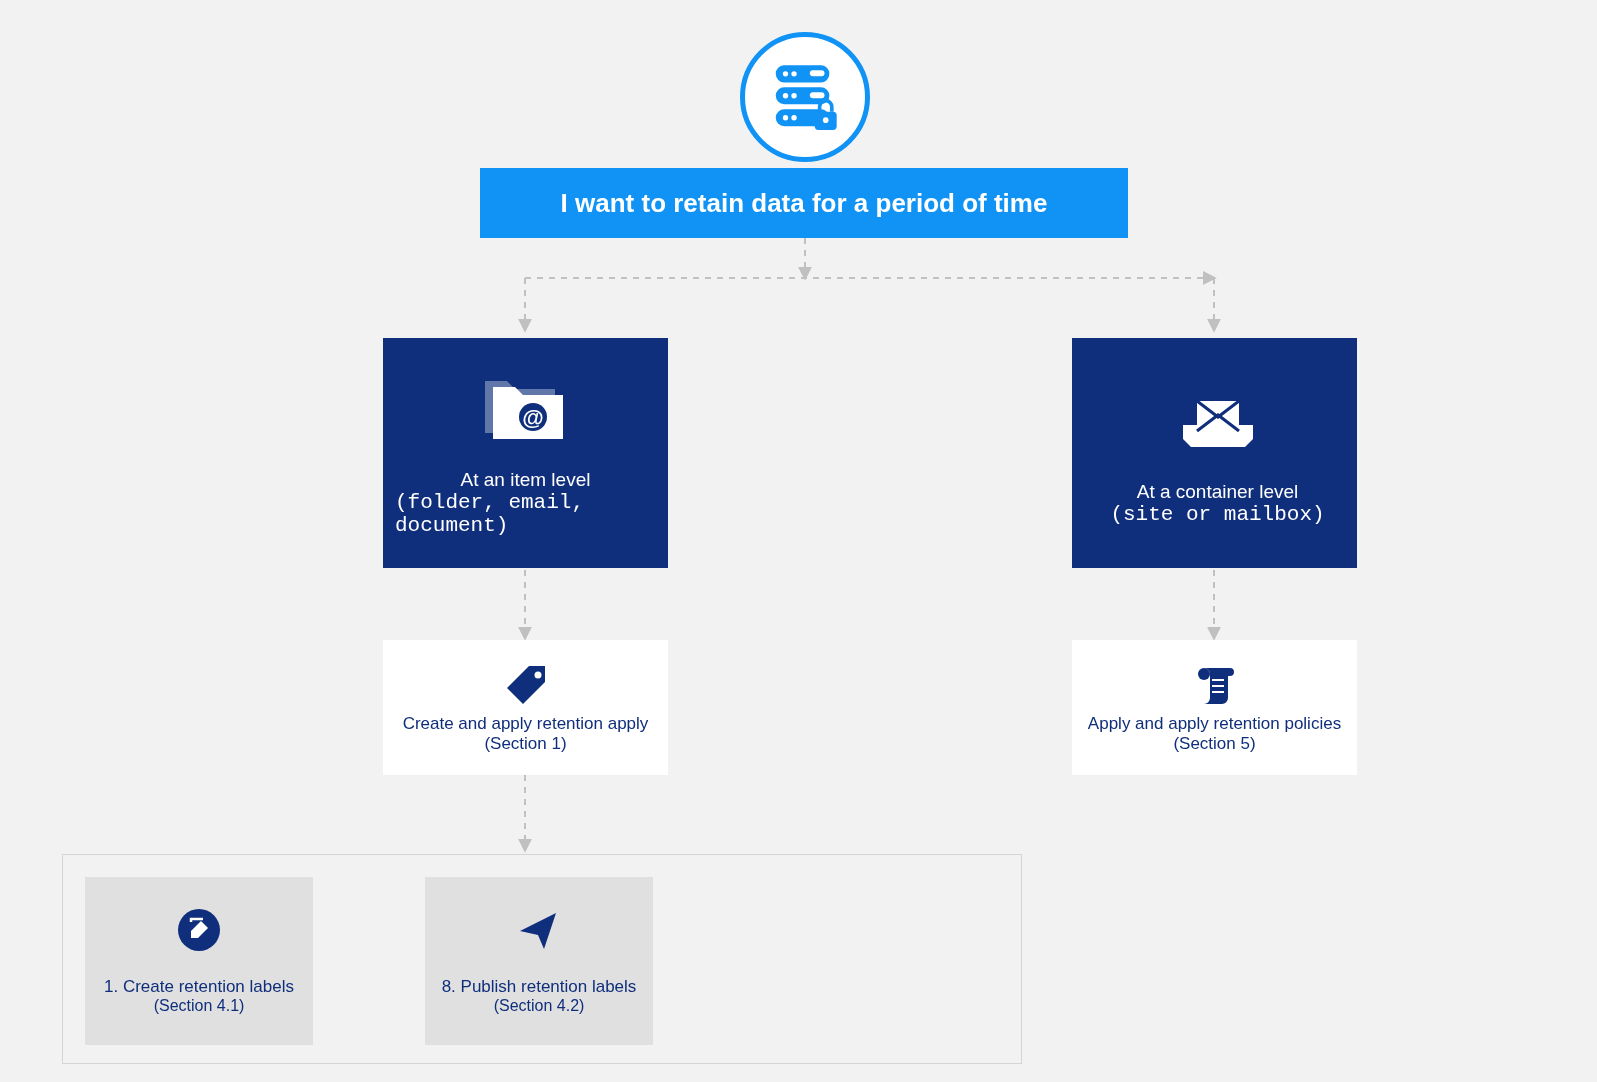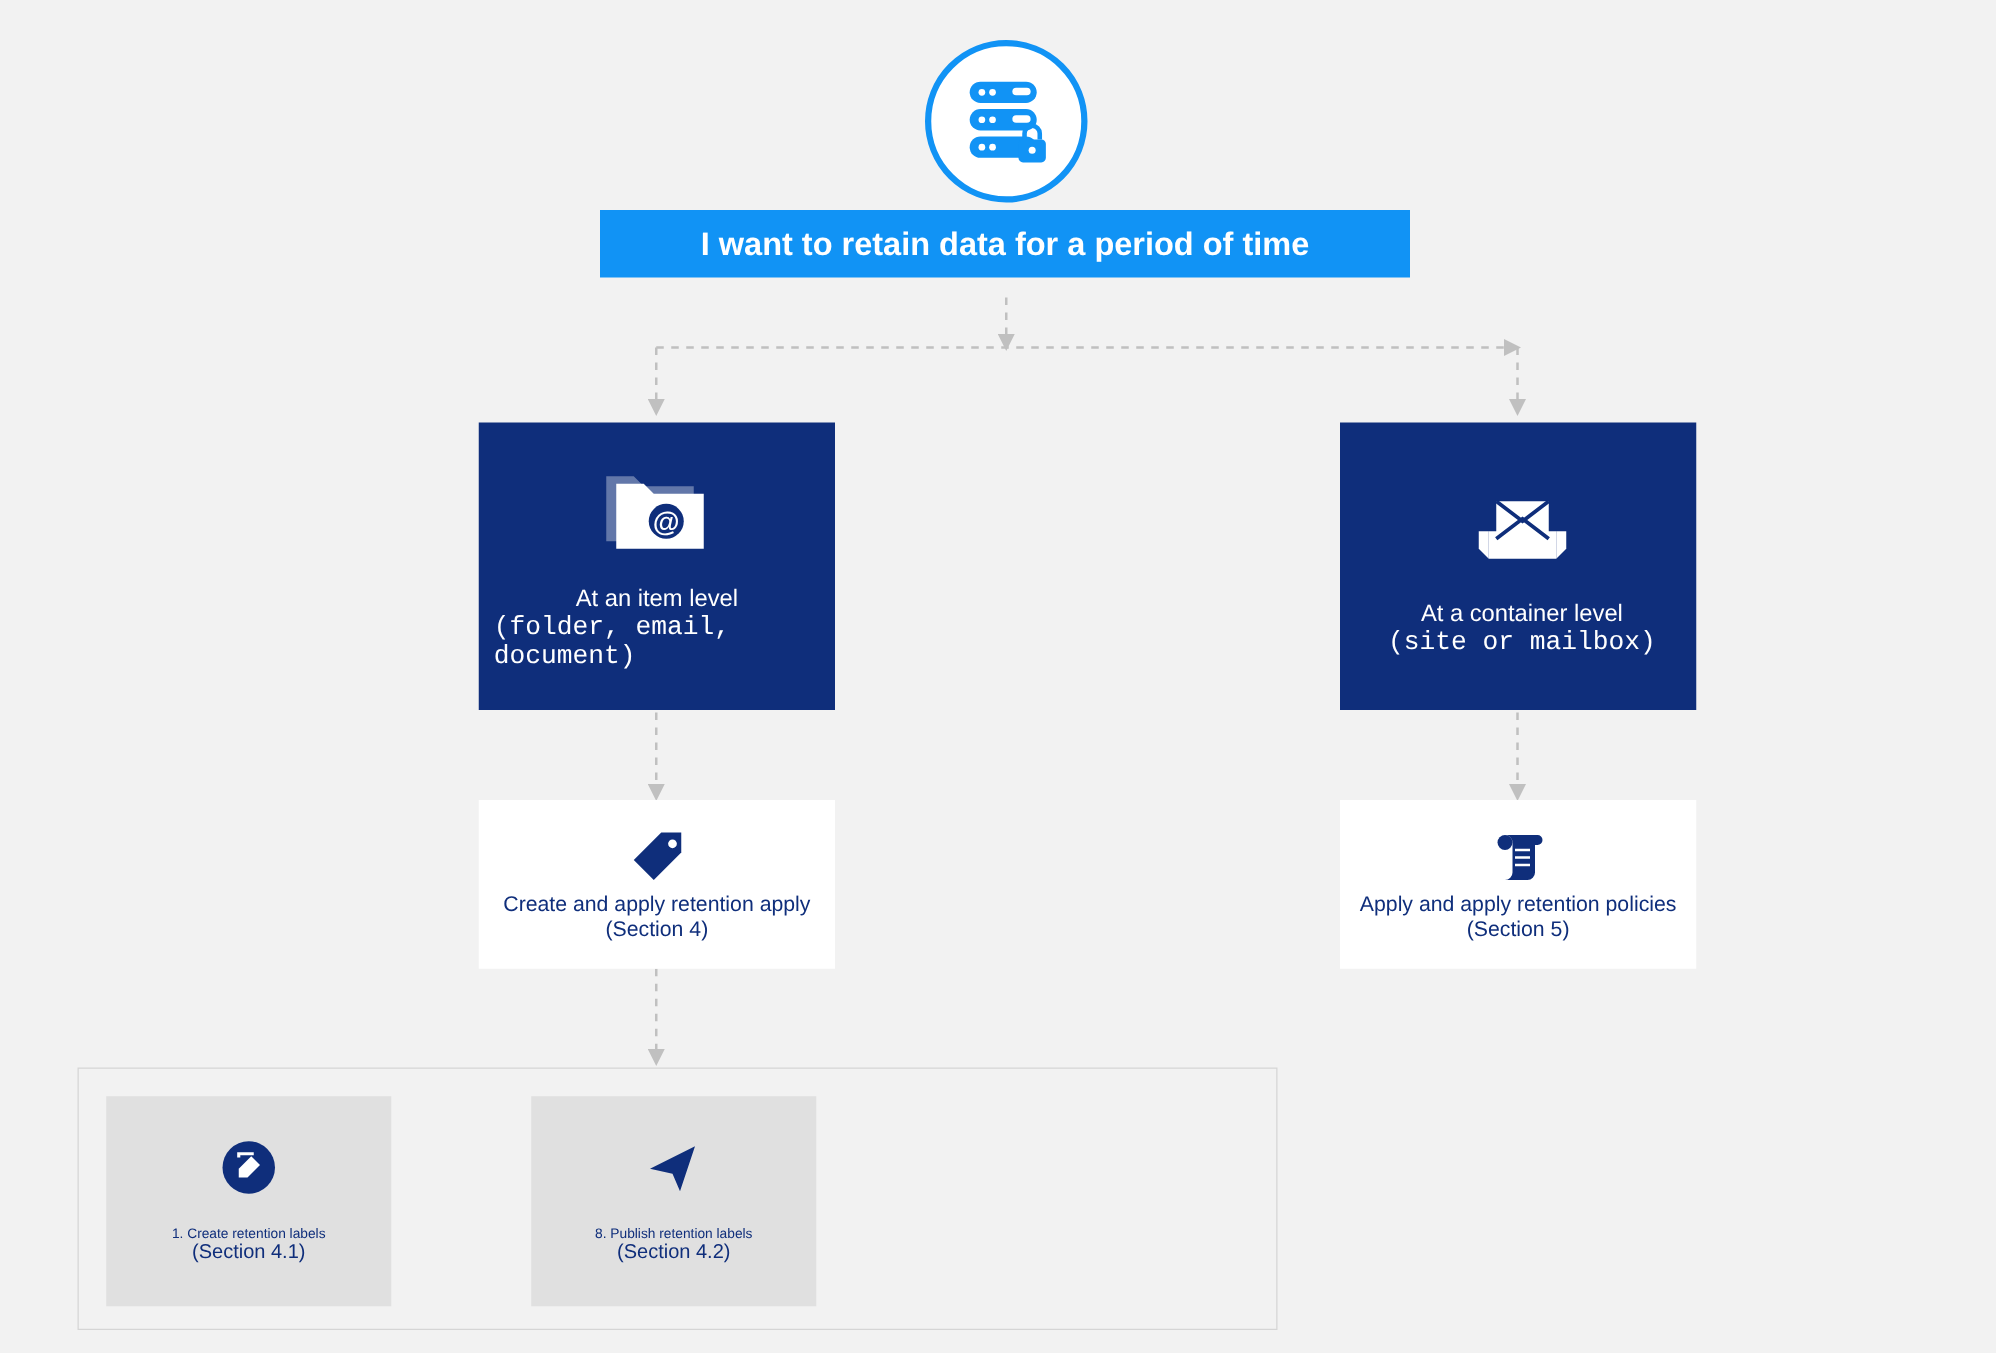--- a/index.html
+++ b/index.html
@@ -30,21 +30,21 @@
     left: 740px; top: 32px;
     width: 130px; height: 130px;
     border-radius: 50%;
     background: #fff;
     border: 5px solid #1193f5;
     display:flex; align-items:center; justify-content:center;
     z-index: 5;
   }
   .hero-box {
     left: 480px; top: 168px;
-    width: 648px; height: 54px;
+    width: 648px; height: 70px;
     background: #1193f5;
     color: #fff;
     font-size: 26px;
     font-weight: 700;
   }
   .level-box {
     width: 285px; height: 230px;
     background: #0f2e7b;
     color: #fff;
   }
@@ -65,21 +65,21 @@
     border: 1px solid #d5d5d5;
   }
   .step-box {
     position:absolute;
     width: 228px; height: 168px;
     background: #e0e0e0;
     color: #0f2e7b;
     display:flex; flex-direction:column; align-items:center; justify-content:center;
     padding: 8px;
   }
-  .step-box .title { font-size: 11px; text-align:right; margin-top:24px; }
+  .step-box .title { font-size: 17px; text-align:right; margin-top:24px; }
   .step-box .sub   { font-size: 16px; text-align:center; }
   .icon-svg { display:block; }
 </style>
 </head>
 <body>
 
 <svg class="svg-layer" viewBox="0 0 1597 1082">
   <defs>
     <marker id="arrow" viewBox="0 0 10 10" refX="8" refY="5" markerWidth="7" markerHeight="7" orient="auto-start-reverse">
       <path d="M 0 0 L 10 5 L 0 10 z" fill="#c0c0c0"></path>
@@ -171,21 +171,21 @@
 </div>
 
 <div class="box action-box" style="left:383px; top:640px;">
   <span>
     <svg class="icon-svg" width="46" height="46" viewBox="0 0 46 46">
       <path d="M26 4 l16 0 l0 16 l-22 22 l-16 -16 z" fill="#0f2e7b"></path>
       <circle cx="35" cy="13" r="3.5" fill="#fff"></circle>
     </svg>
   </span>
   <span class="title">Create and apply retention apply</span>
-  <span class="sub">(Section 4)</span>
+  <span class="sub">(Section 1)</span>
 </div>
 
 <div class="box action-box" style="left:1072px; top:640px;">
   <span>
     <svg class="icon-svg" width="46" height="46" viewBox="0 0 46 46">
       <g fill="#0f2e7b">
         <path d="M12 6 h26 a4 4 0 0 1 0 8 h-2 v22 a6 6 0 0 1 -6 6 h-18 a6 6 0 0 0 6 -6 v-24 a6 6 0 0 0 -6 -6 z"></path>
         <circle cx="12" cy="12" r="6"></circle>
       </g>
       <g stroke="#fff" stroke-width="2">

